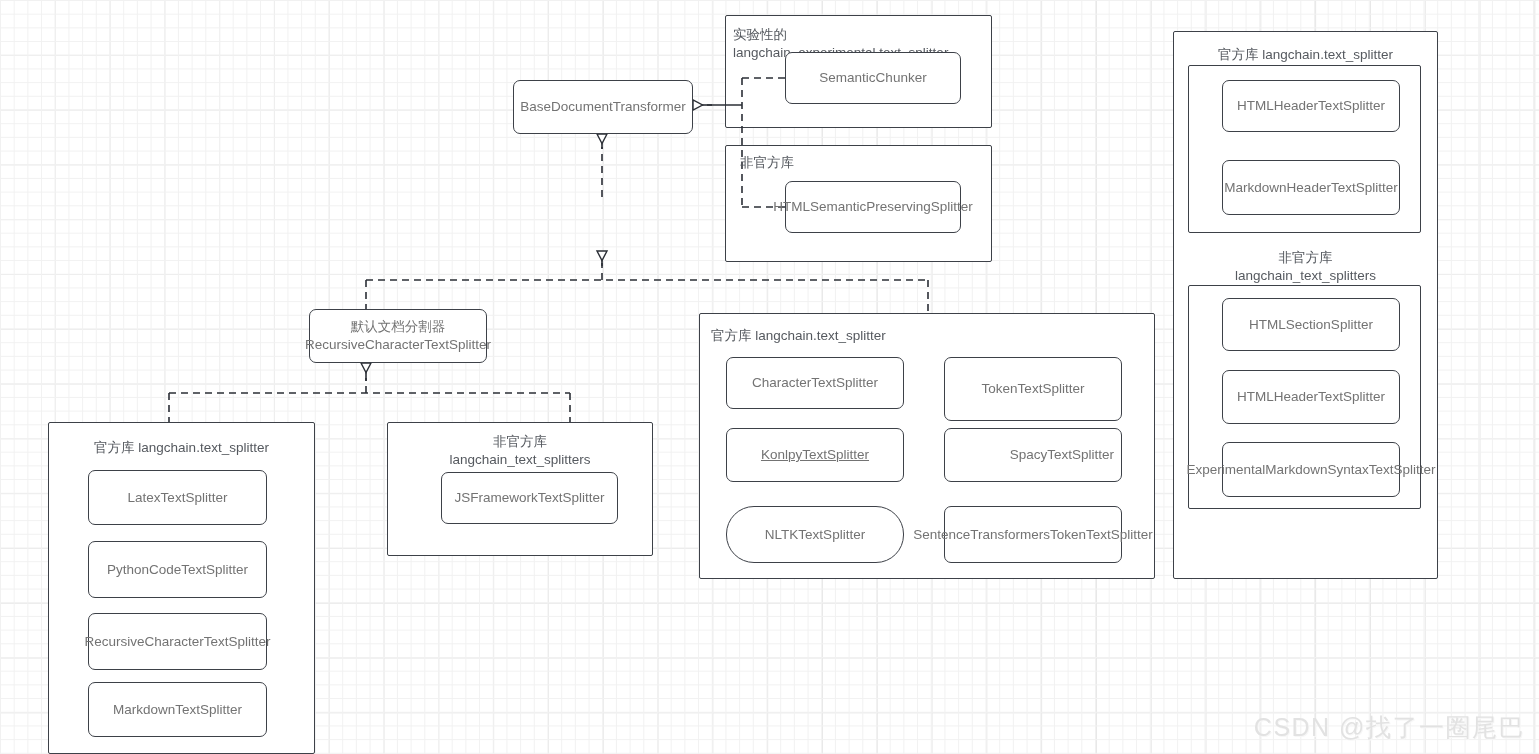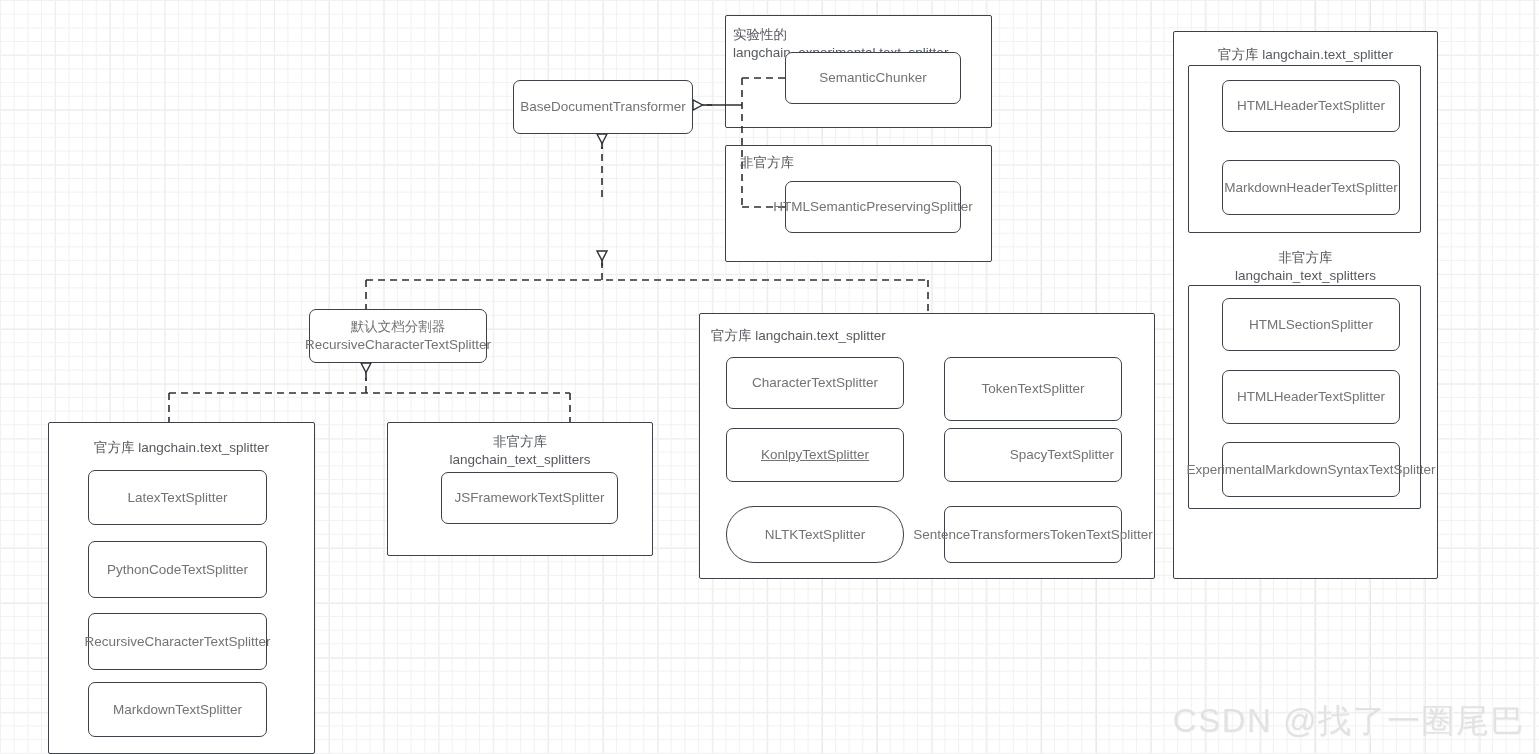--- a/index.html
+++ b/index.html
@@ -76,21 +76,21 @@
     z-index: 6;
     white-space: pre-line;
   }
   .title-left {
     text-align: left;
   }
   #watermark {
     position: absolute;
     right: 14px;
     bottom: 10px;
-    font-size: 33px;
+    font-size: 25px;
     color: #e2e2e2;
     letter-spacing: 1.5px;
     font-family: "Liberation Sans", "DejaVu Sans", sans-serif;
     text-shadow: 1px 1px 0 #f7f7f7;
     z-index: 20;
     user-select: none;
   }
 </style>
 </head>
 <body>

